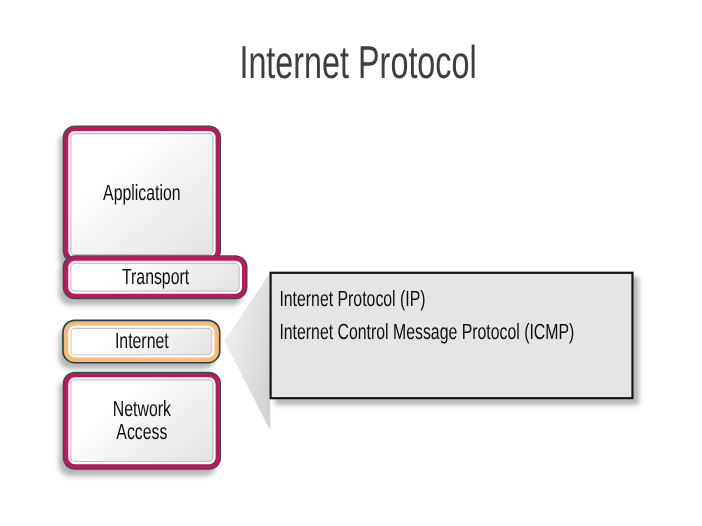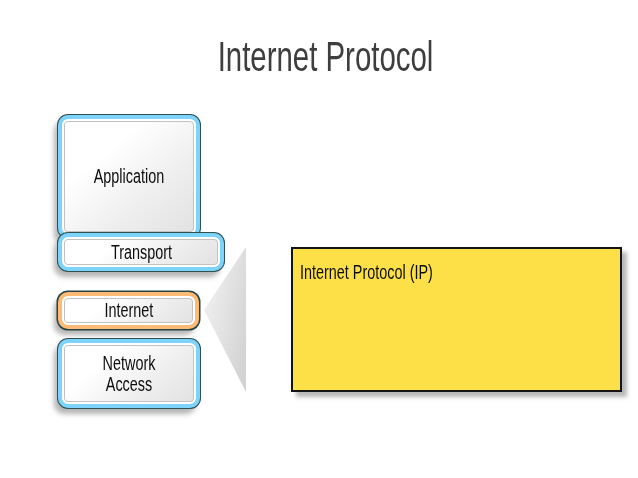--- a/index.html
+++ b/index.html
@@ -16,21 +16,21 @@
     margin:0; text-align:center;
     font-size:42px; font-weight:400; line-height:1;
     color:#3e3e3e;
     transform:scaleX(0.70);
   }
 
   
   .layer-box {
     position:absolute; z-index:3;
     border-radius:10px;
-    background:#7dd3fc;
+    background:#be185d;
     box-shadow:0 0 0 1px #2e5151, -4px 6px 5px rgba(110,110,110,0.5);
   }
   .layer-box .layer-inner {
     position:absolute; inset:4px;
     border-radius:6px;
     border:2px solid #ffffff;
     background:linear-gradient(140deg, #ffffff 30%, #efefef 65%, #e2e2e2 100%);
     box-shadow:inset 0 0 0 1px #c2c2c2;
     display:flex; align-items:center; justify-content:center;
   }
@@ -41,40 +41,39 @@
   .layer-label {
     font-size:20px; line-height:21px; color:#0d0d0d;
     text-align:center; transform:scaleX(0.72); transform-origin:center center;
     white-space:nowrap;
   }
   .layer-label.wrap { display:inline-block; width:100px; white-space:normal; }
 
   .box-application { left:58px; top:115px; width:142px; height:123px; }
   .box-transport   { left:58px; top:233px; width:166px; height:38px; }
   .box-internet    { left:58px; top:292px; width:141px; height:37px; }
-  .box-network     { left:58px; top:339px; width:142px; height:69px; }
+  .box-network     { left:58px; top:339px; width:142px; height:87px; }
 
   
   .wedge {
     position:absolute; z-index:1;
     left:204px; top:247px; width:42px; height:145px;
     clip-path:polygon(100% 0, 100% 100%, 0 43.5%);
     background:linear-gradient(100deg, #f1f1f1 10%, #d3d3d3 90%);
   }
 
   
   .callout {
     position:absolute; z-index:2;
-    left:245px; top:247px; width:331px; height:145px;
+    left:245px; top:247px; width:331px; height:116px;
     box-sizing:border-box;
-    background:#fde047;
+    background:#e5e5e5;
     border:2px solid #141414;
     box-shadow:5px 5px 4px rgba(125,125,125,0.55);
     padding:8px 0 0 7px;
-    margin-left:46px;
   }
   .callout-line {
     height:30px; line-height:30px;
     font-size:20px; color:#0d0d0d;
     white-space:nowrap;
   }
   .callout-line span {
     display:inline-block;
     transform:scaleX(0.72); transform-origin:left center;
     white-space:nowrap;
@@ -110,15 +109,18 @@
       <span class="layer-label wrap">Network Access</span>
     </div>
   </div>
 
   <div class="wedge"></div>
 
   <div class="callout">
     <div class="callout-line">
       <span>Internet Protocol (IP)</span>
     </div>
+    <div class="callout-line">
+      <span>Internet Control Message Protocol (ICMP)</span>
+    </div>
   </div>
 
 </div>
 
 </body></html>

